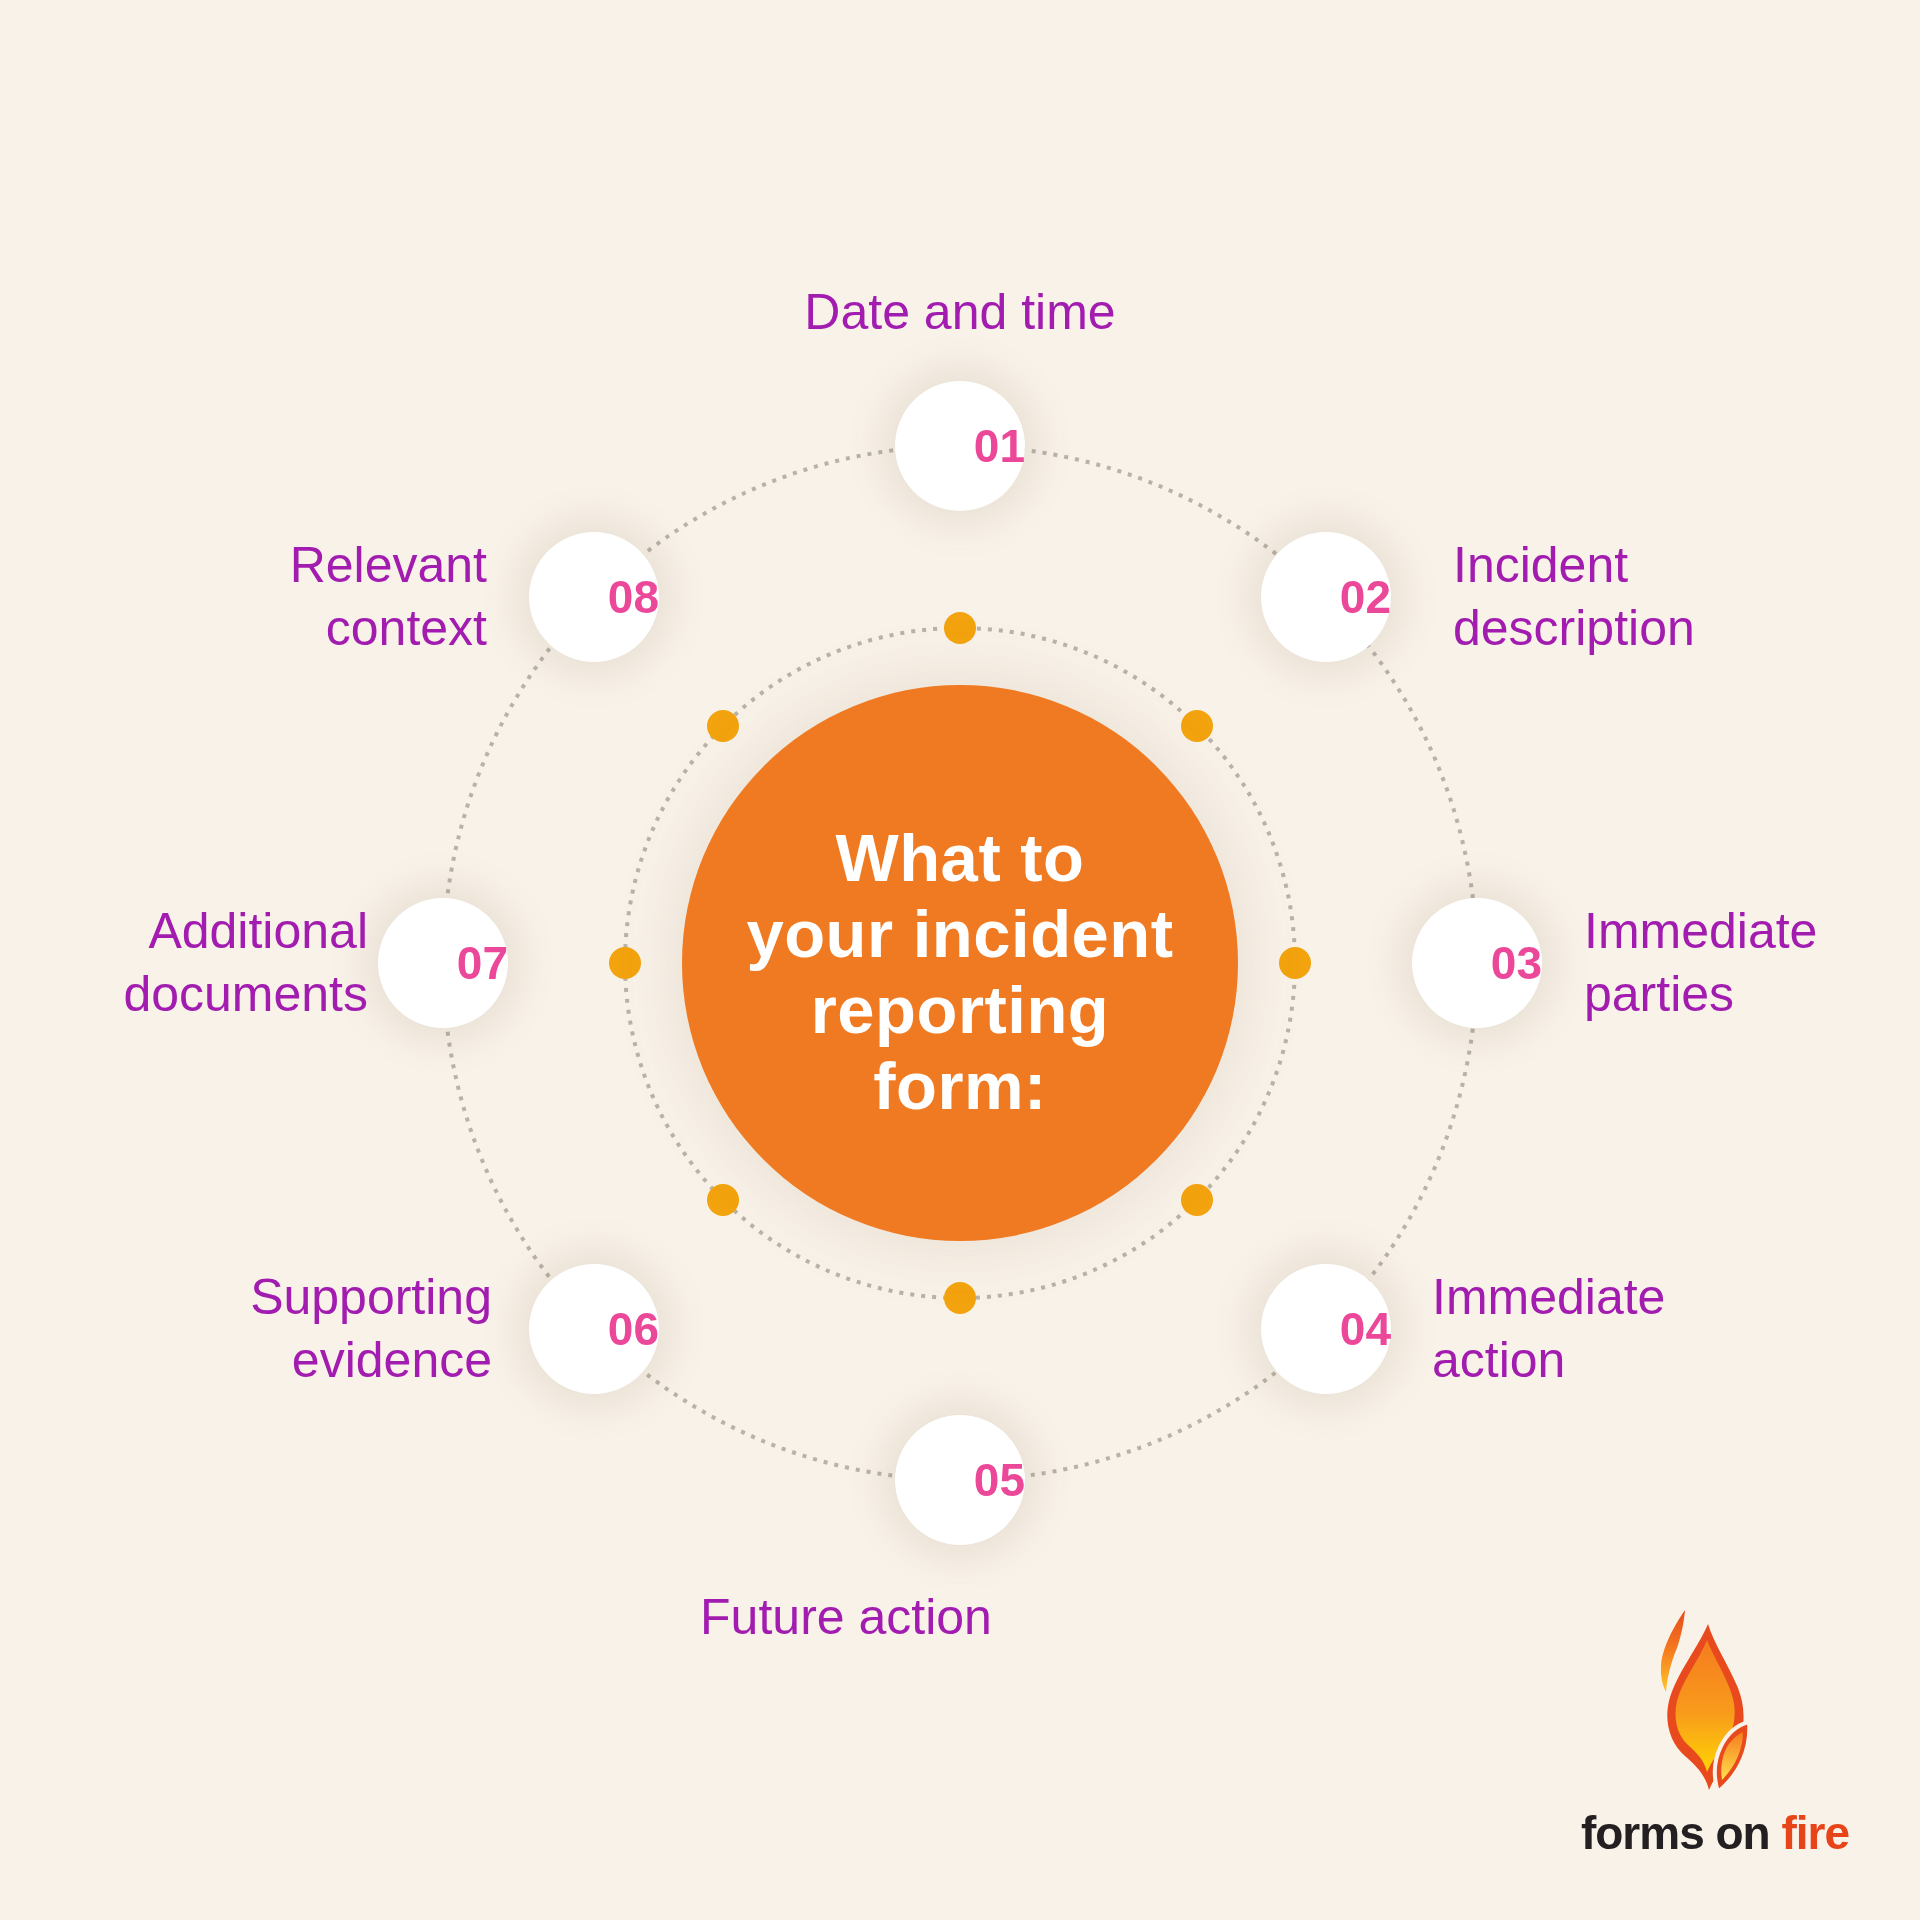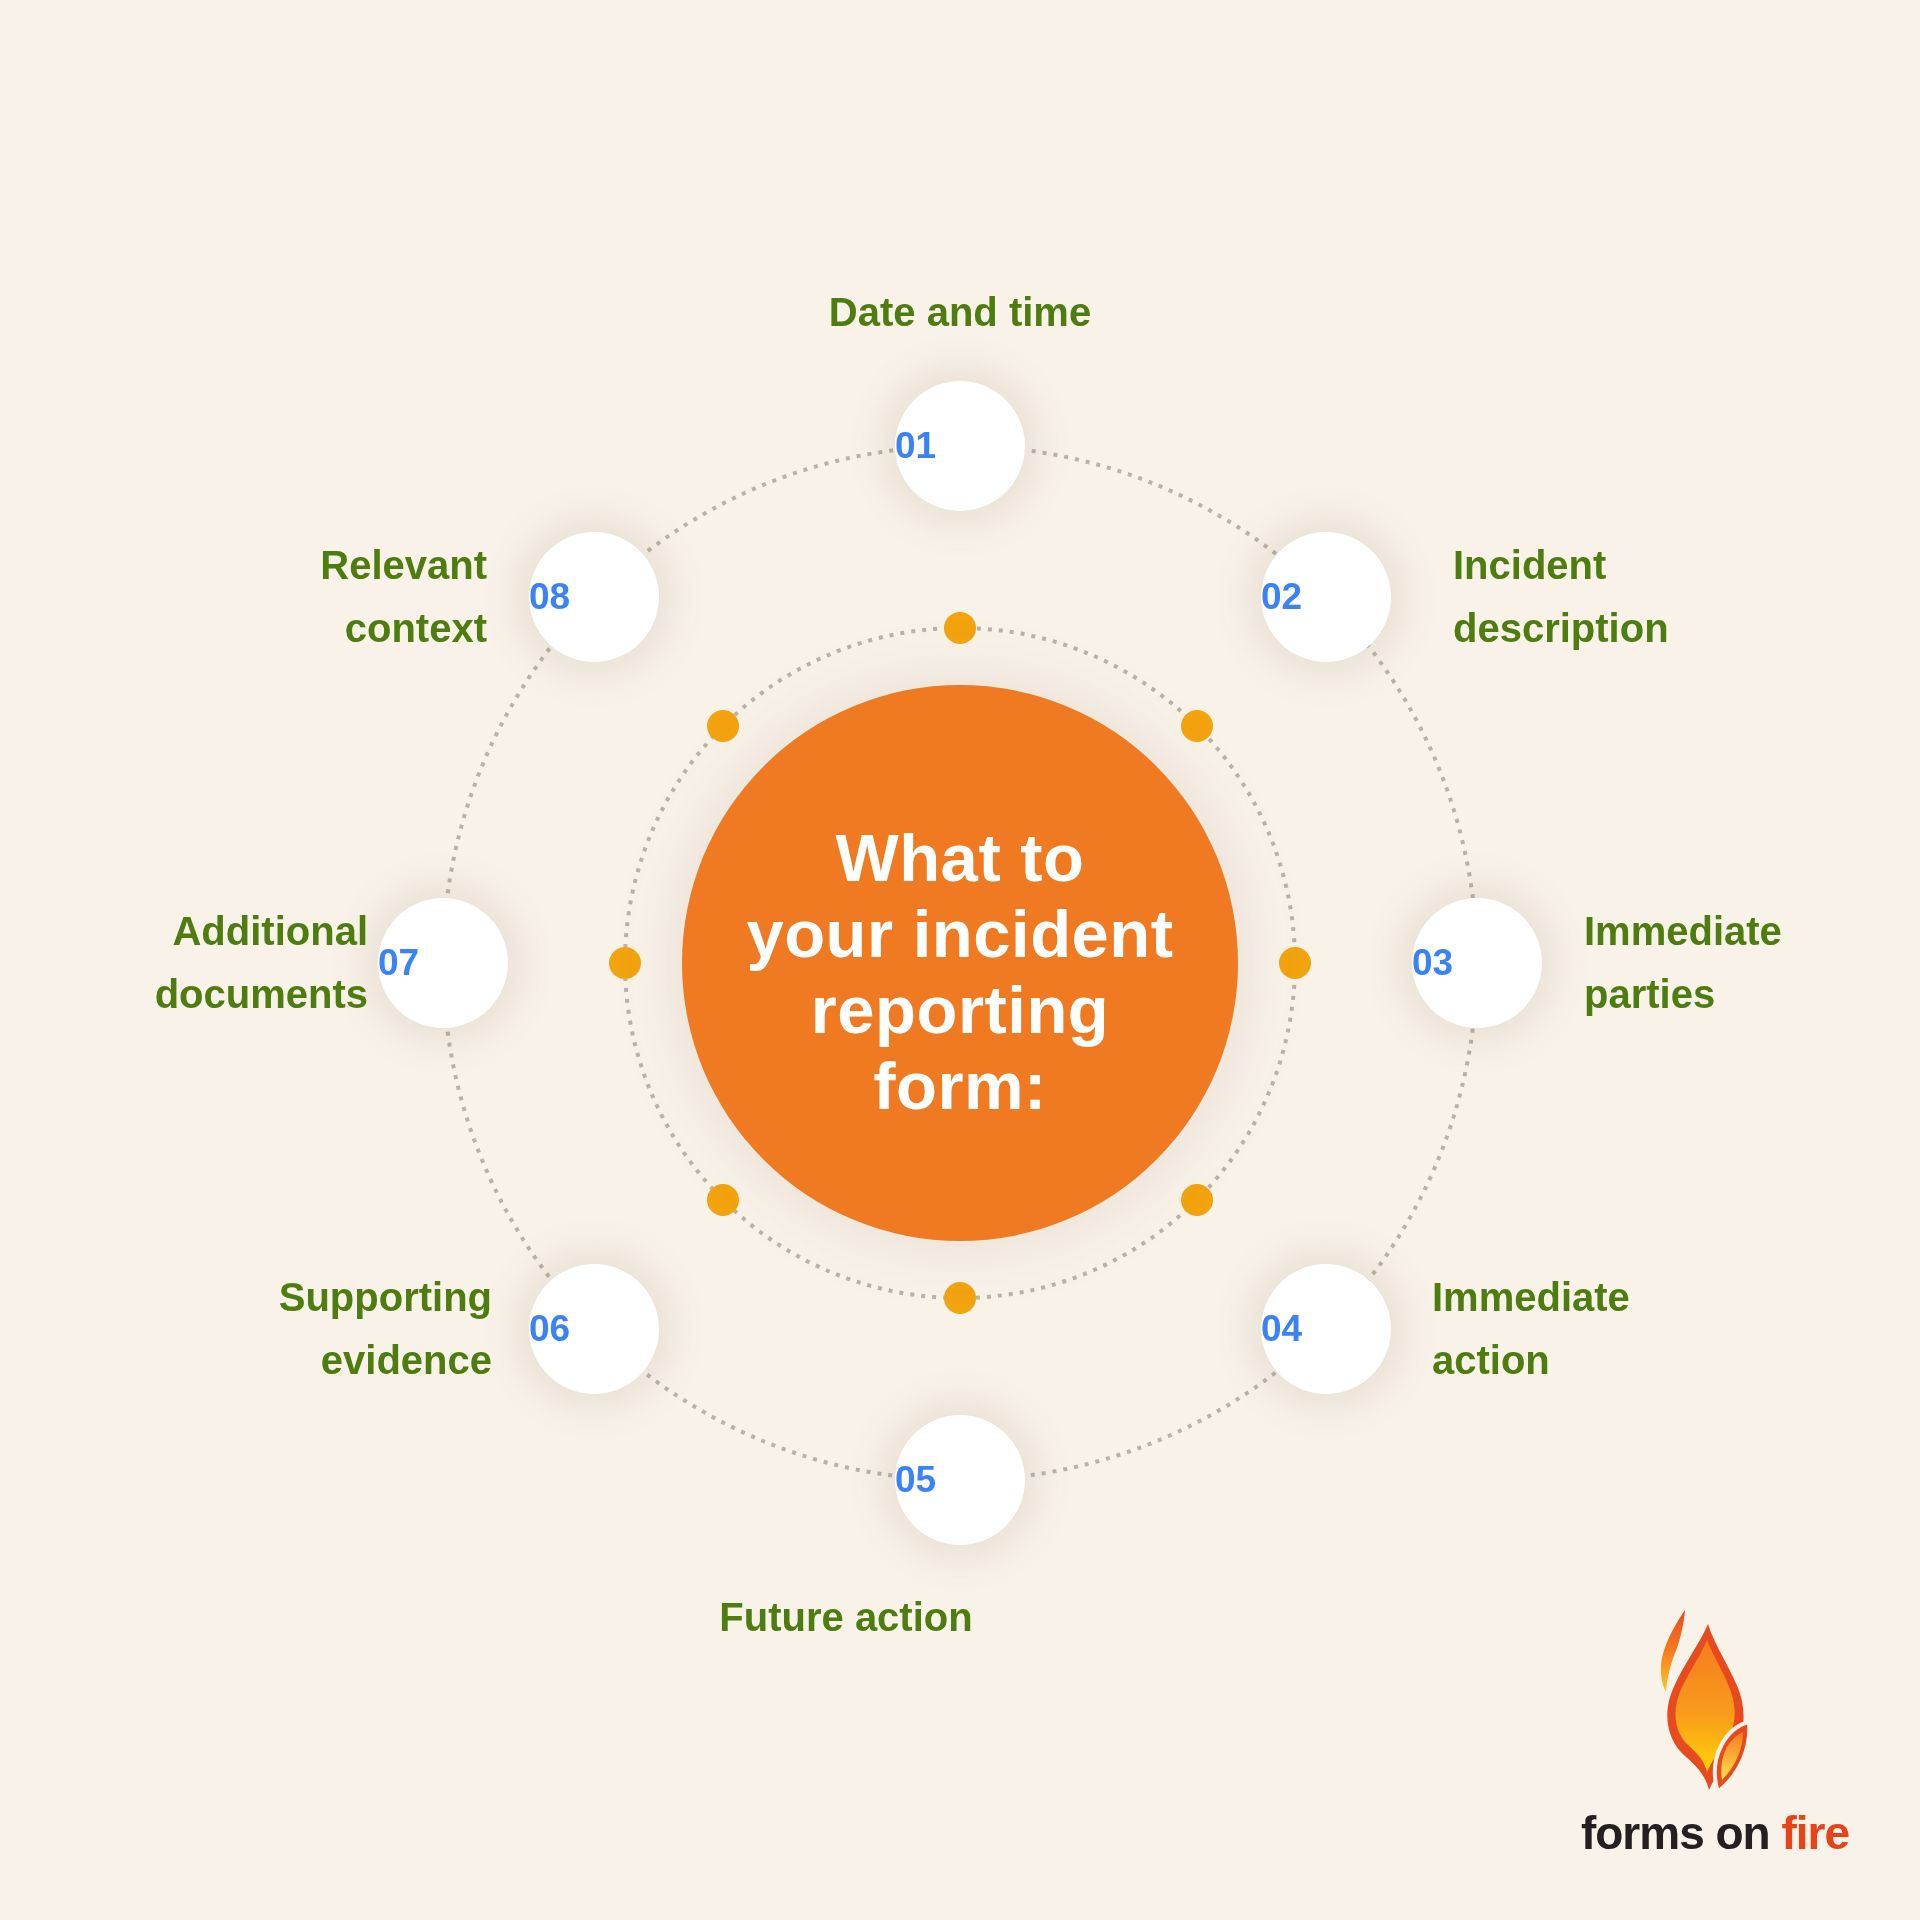--- a/index.html
+++ b/index.html
@@ -20,37 +20,37 @@
     box-shadow:0 0 70px rgba(123,98,61,0.15);
   }
   .center-title{
     color:#FFFFFF;font-weight:700;font-size:67px;line-height:76px;letter-spacing:0.5px;margin-top:17px;
   }
   .center-title span{display:block;}
 
   
   .num-circle{
     position:absolute;width:130px;height:130px;border-radius:50%;background:#FFFFFF;
-    display:flex;align-items:center;justify-content:flex-start;
-    font-size:37px;font-weight:700;color:#3b82f6;
+    display:flex;align-items:center;justify-content:flex-end;
+    font-size:46px;font-weight:700;color:#ec4899;
     box-shadow:0 0 42px 10px rgba(123,98,61,0.14);
   }
   .pos-1{left:895px;top:381px;}
   .pos-2{left:1261px;top:532px;}
   .pos-3{left:1412px;top:898px;}
   .pos-4{left:1261px;top:1264px;}
   .pos-5{left:895px;top:1415px;}
   .pos-6{left:529px;top:1264px;}
   .pos-7{left:378px;top:898px;}
   .pos-8{left:529px;top:532px;}
 
   
   .label{
-    position:absolute;font-weight:700;color:#4d7c0f;
-    font-size:40px;line-height:63px;white-space:nowrap;
+    position:absolute;font-weight:400;color:#a21caf;
+    font-size:50px;line-height:63px;white-space:nowrap;
   }
   .label span{display:block;}
   .label-top{left:0;top:281px;width:1920px;text-align:center;}
   .label-bottom{left:0;top:1586px;width:1692px;text-align:center;}
   .label-02{left:1432px;top:534px;text-align:left;margin-left:21px;}
   .label-03{left:1584px;top:900px;text-align:left;}
   .label-04{left:1432px;top:1266px;text-align:left;}
   .label-06{right:1428px;top:1266px;text-align:right;}
   .label-07{right:1552px;top:900px;text-align:right;}
   .label-08{right:1433px;top:534px;text-align:right;}

